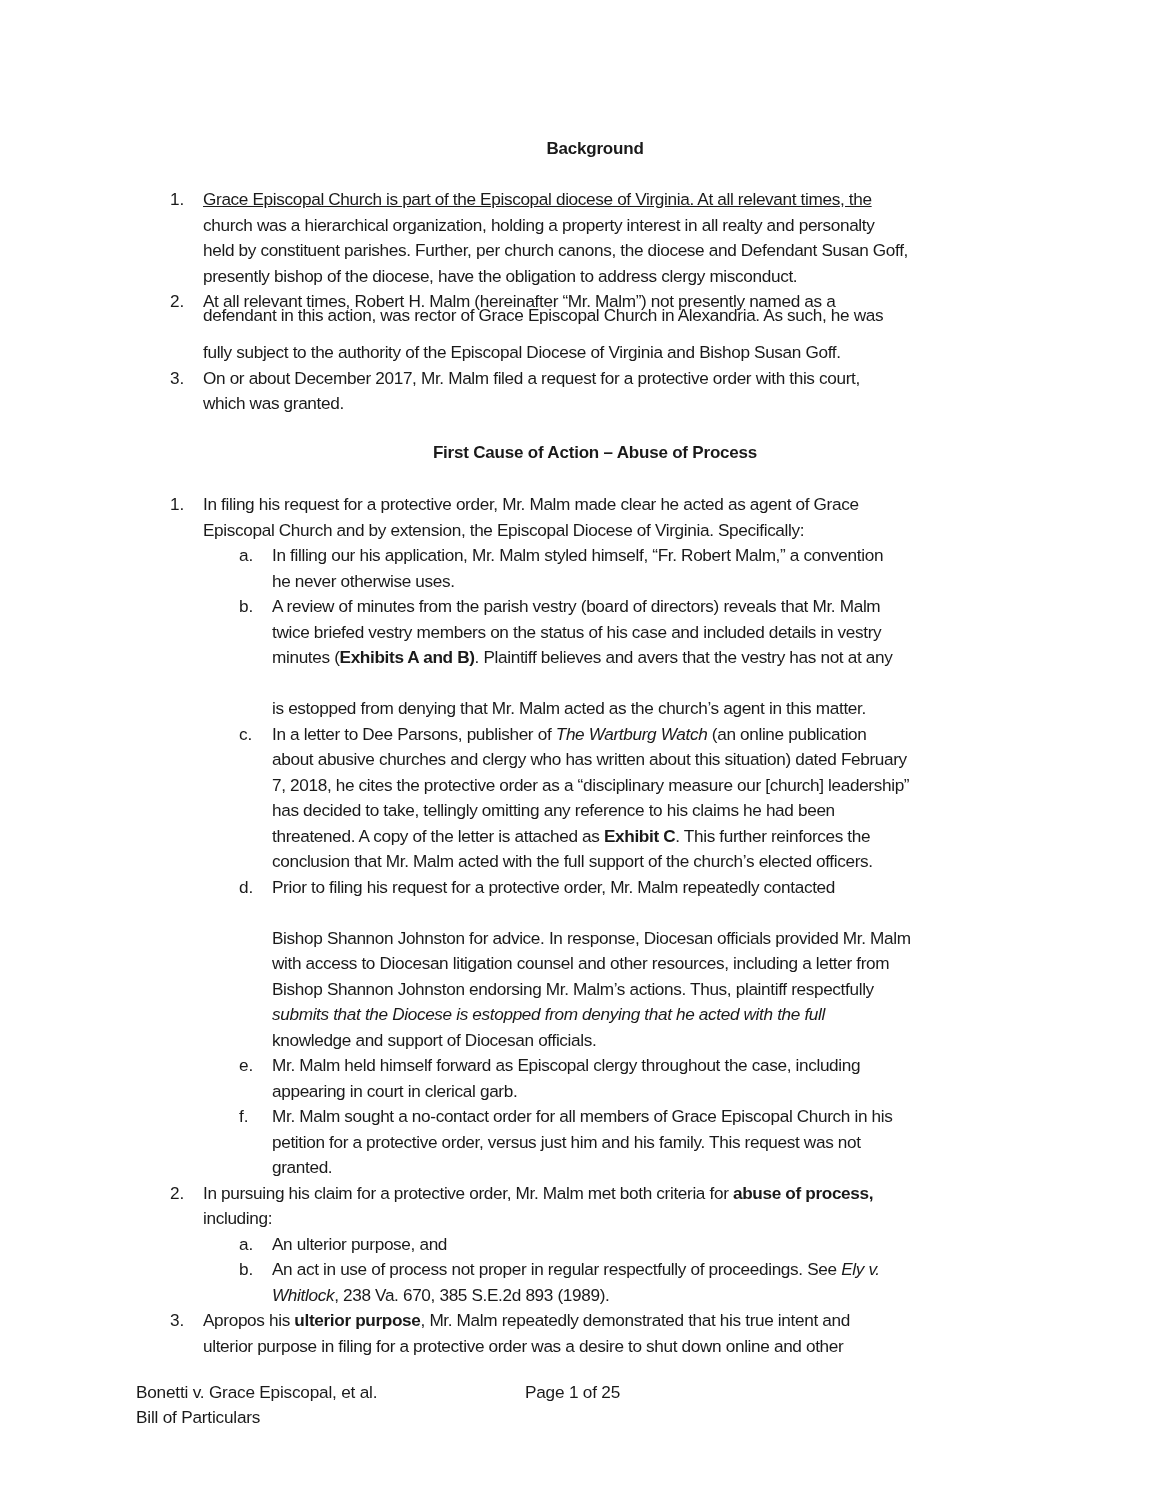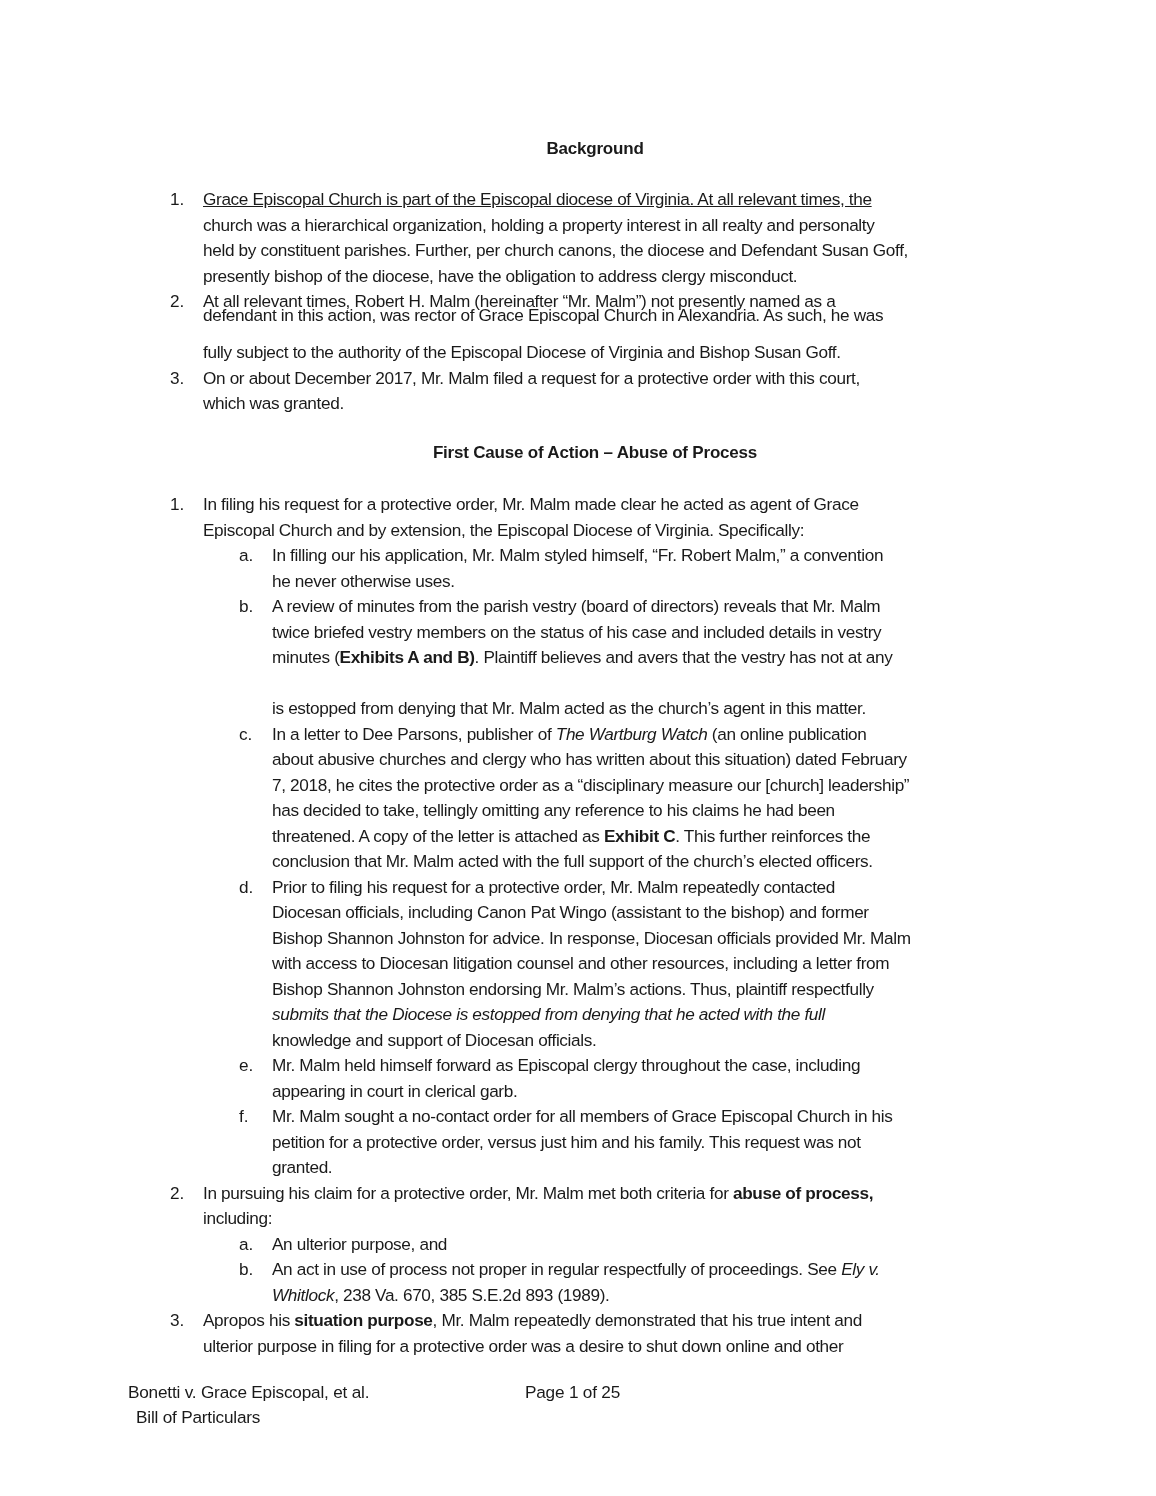--- a/index.html
+++ b/index.html
@@ -52,21 +52,20 @@
     <div class="line" style="left: 272px; top: 698px;">is estopped from denying that Mr. Malm acted as the church’s agent in this matter.</div>
     <div class="num" style="left: 239px; top: 723.5px;">c.</div>
     <div class="line" style="left: 272px; top: 723.5px;"><span>In a letter to Dee Parsons, publisher of </span><i>The Wartburg Watch</i><span> (an online publication</span></div>
     <div class="line" style="left: 272px; top: 749px;">about abusive churches and clergy who has written about this situation) dated February</div>
     <div class="line" style="left: 272px; top: 774.5px;">7, 2018, he cites the protective order as a “disciplinary measure our [church] leadership”</div>
     <div class="line" style="left: 272px; top: 800px;">has decided to take, tellingly omitting any reference to his claims he had been</div>
     <div class="line" style="left: 272px; top: 825.5px;"><span>threatened. A copy of the letter is attached as </span><b>Exhibit C</b><span>. This further reinforces the</span></div>
     <div class="line" style="left: 272px; top: 851px;">conclusion that Mr. Malm acted with the full support of the church’s elected officers.</div>
     <div class="num" style="left: 239px; top: 876.5px;">d.</div>
     <div class="line" style="left: 272px; top: 876.5px;">Prior to filing his request for a protective order, Mr. Malm repeatedly contacted</div>
-    <div class="line" style="left: 272px; top: 902px;">Diocesan officials, including Canon Pat Wingo (assistant to the bishop) and former</div>
     <div class="line" style="left: 272px; top: 927.5px;">Bishop Shannon Johnston for advice. In response, Diocesan officials provided Mr. Malm</div>
     <div class="line" style="left: 272px; top: 953px;">with access to Diocesan litigation counsel and other resources, including a letter from</div>
     <div class="line" style="left: 272px; top: 978.5px;">Bishop Shannon Johnston endorsing Mr. Malm’s actions. Thus, plaintiff respectfully</div>
     <div class="line" style="left: 272px; top: 1004px; font-style: italic;">submits that the Diocese is estopped from denying that he acted with the full</div>
     <div class="line" style="left: 272px; top: 1029.5px;">knowledge and support of Diocesan officials.</div>
     <div class="num" style="left: 239px; top: 1055px;">e.</div>
     <div class="line" style="left: 272px; top: 1055px;">Mr. Malm held himself forward as Episcopal clergy throughout the case, including</div>
     <div class="line" style="left: 272px; top: 1080.5px;">appearing in court in clerical garb.</div>
     <div class="num" style="left: 239px; top: 1106px;">f.</div>
     <div class="line" style="left: 272px; top: 1106px;">Mr. Malm sought a no-contact order for all members of Grace Episcopal Church in his</div>
@@ -74,18 +73,18 @@
     <div class="line" style="left: 272px; top: 1157px;">granted.</div>
     <div class="num" style="left: 170px; top: 1182.5px;">2.</div>
     <div class="line" style="left: 203px; top: 1182.5px;"><span>In pursuing his claim for a protective order, Mr. Malm met both criteria for </span><b>abuse of process,</b><span></span></div>
     <div class="line" style="left: 203px; top: 1208px;">including:</div>
     <div class="num" style="left: 239px; top: 1233.5px;">a.</div>
     <div class="line" style="left: 272px; top: 1233.5px;">An ulterior purpose, and</div>
     <div class="num" style="left: 239px; top: 1259px;">b.</div>
     <div class="line" style="left: 272px; top: 1259px;"><span>An act in use of process not proper in regular respectfully of proceedings. See </span><i>Ely v.</i><span></span></div>
     <div class="line" style="left: 272px; top: 1284.5px;"><span></span><i>Whitlock</i><span>, 238 Va. 670, 385 S.E.2d 893 (1989).</span></div>
     <div class="num" style="left: 170px; top: 1310px;">3.</div>
-    <div class="line" style="left: 203px; top: 1310px;"><span>Apropos his </span><b>situation purpose</b><span>, Mr. Malm repeatedly demonstrated that his true intent and</span></div>
+    <div class="line" style="left: 203px; top: 1310px;"><span>Apropos his </span><b>ulterior purpose</b><span>, Mr. Malm repeatedly demonstrated that his true intent and</span></div>
     <div class="line" style="left: 203px; top: 1335.5px;">ulterior purpose in filing for a protective order was a desire to shut down online and other</div>
-    <div class="footer" style="left: 128px; top: 1382px;">Bonetti v. Grace Episcopal, et al.</div>
+    <div class="footer" style="left: 136px; top: 1382px;">Bonetti v. Grace Episcopal, et al.</div>
     <div class="footer" style="left: 525px; top: 1382px;">Page 1 of 25</div>
     <div class="footer" style="left: 136px; top: 1407px;">Bill of Particulars</div>
   </div>
 
 </body></html>

